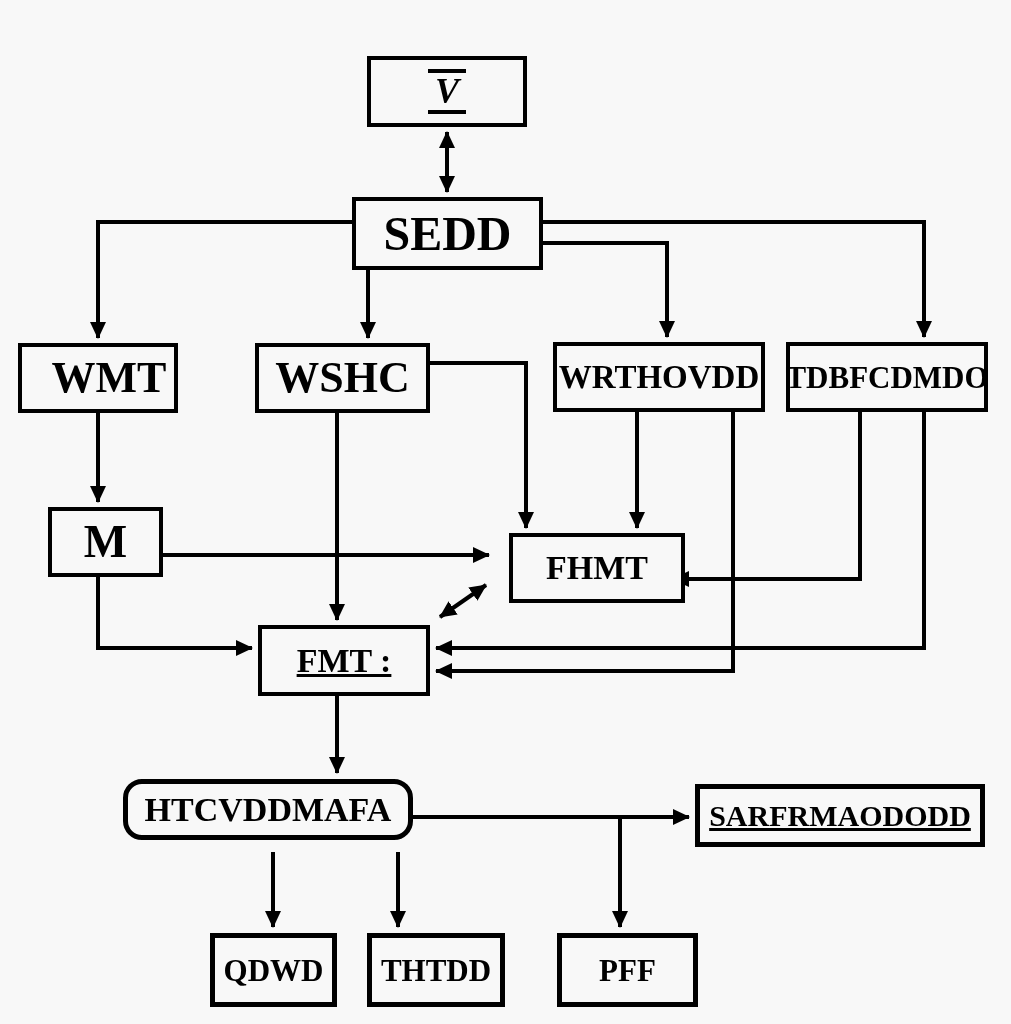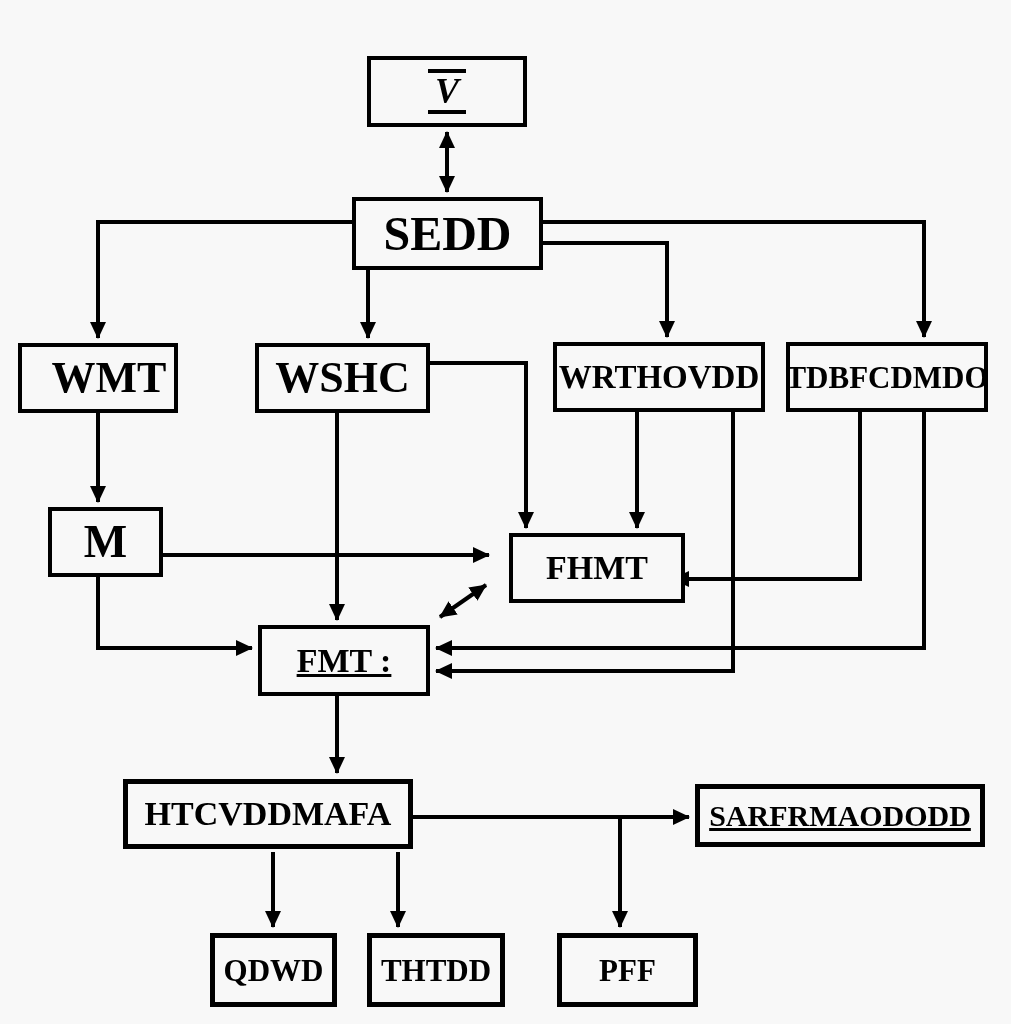--- a/index.html
+++ b/index.html
@@ -33,21 +33,21 @@
   
   .n-vbar        {left:367px; top:56px;  width:160px; height:71px; font-size:36px;}
   .n-sedd        {left:352px; top:197px; width:191px; height:73px; font-size:48px;}
   .n-wmt         {left:18px;  top:343px; width:160px; height:70px; font-size:44px;padding-left:22px;}
   .n-wshc        {left:255px; top:343px; width:175px; height:70px; font-size:44px;}
   .n-wrthovdd    {left:553px; top:342px; width:212px; height:70px; font-size:33px;}
   .n-tdbfcdmdo   {left:786px; top:342px; width:202px; height:70px; font-size:31px;}
   .n-m           {left:48px;  top:507px; width:115px; height:70px; font-size:46px;}
   .n-fhmt        {left:495px; top:533px; width:176px; height:70px; font-size:34px;margin-left:14px;}
   .n-fmt         {left:258px; top:625px; width:172px; height:71px; font-size:34px;text-decoration:underline;}
-  .n-htcvddmafa  {left:123px; top:779px; width:290px; height:70px; font-size:34px;}
+  .n-htcvddmafa  {left:123px; top:779px; width:290px; height:61px; font-size:34px;border-radius:19px;}
   .n-sarfrmaododd{left:695px; top:784px; width:290px; height:63px; font-size:30px;text-decoration:underline;}
   .n-qdwd        {left:210px; top:933px; width:127px; height:74px; font-size:31px;}
   .n-thtdd       {left:367px; top:933px; width:138px; height:74px; font-size:31px;}
   .n-pff         {left:557px; top:933px; width:141px; height:74px; font-size:31px;}
   
   .vbar-label{
     font-style:italic;
     display:inline-block;
     border-top:4px solid #000;
     border-bottom:4px solid #000;

